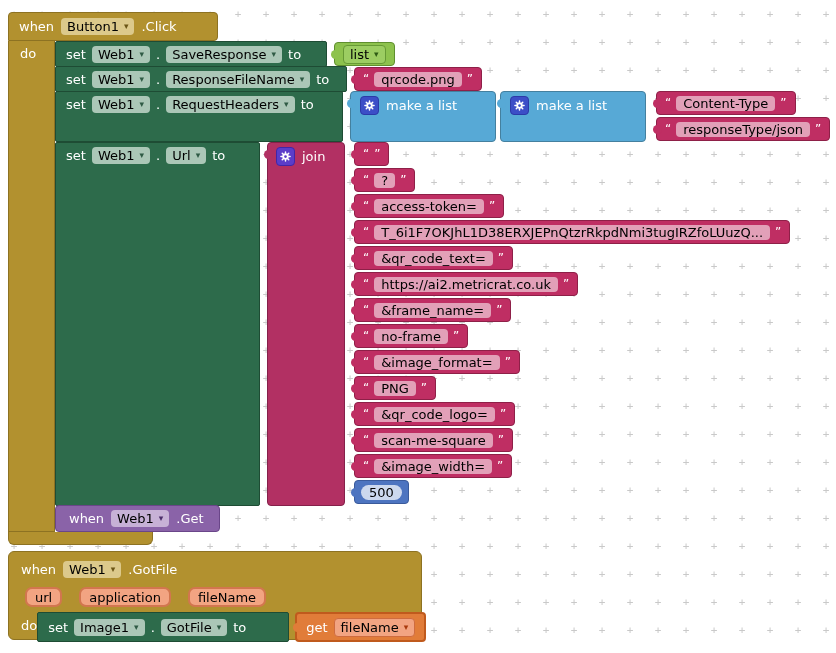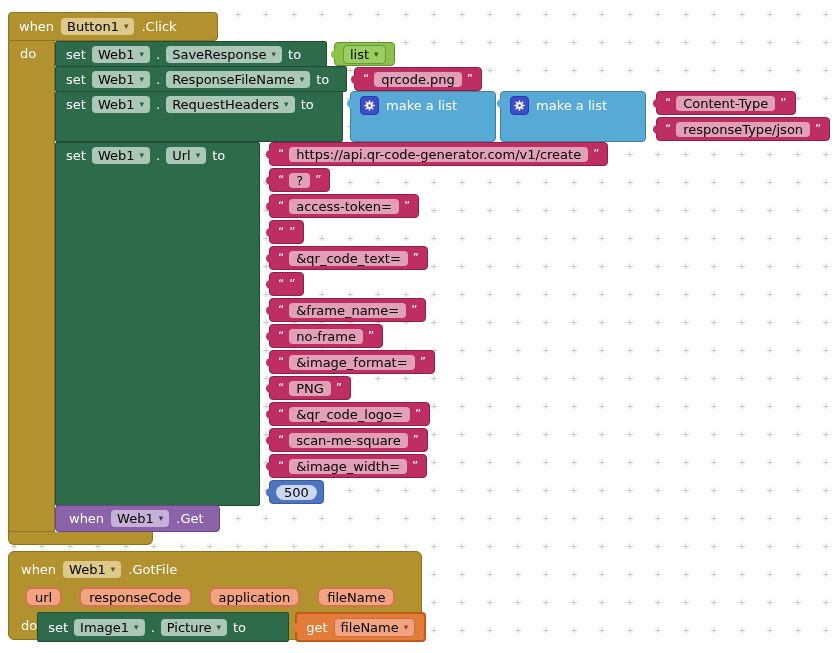--- a/index.html
+++ b/index.html
@@ -917,48 +917,69 @@
               </span>
               <span class="wlabel">.</span>
               <span class="field">
                 <span>Url</span>
                 <span class="tri">▾</span>
               </span>
               <span class="wlabel">to</span>
             </div>
           </div>
 
+          <div class="vb v-join" style="height:364px;">
+            <div class="listhdr">
+              <span class="gear gear-purple">
+                <svg viewBox="0 0 24 24" width="11" height="11">
+                  <circle cx="12" cy="12" r="5" fill="none" stroke="#fff" stroke-width="4"></circle>
+                  <g stroke="#fff" stroke-width="3.2" stroke-linecap="round">
+                    <line x1="12" y1="2" x2="12" y2="5"></line>
+                      <line x1="12" y1="19" x2="12" y2="22"></line>
+                    <line x1="2" y1="12" x2="5" y2="12"></line>
+                      <line x1="19" y1="12" x2="22" y2="12"></line>
+                    <line x1="4.9" y1="4.9" x2="7.1" y2="7.1"></line>
+                      <line x1="16.9" y1="16.9" x2="19.1" y2="19.1"></line>
+                    <line x1="16.9" y1="7.1" x2="19.1" y2="4.9"></line>
+                      <line x1="4.9" y1="19.1" x2="7.1" y2="16.9"></line>
+                  </g>
+                </svg>
+              </span>
+              <span class="wlabel">join</span>
+            </div>
+          </div>
 
           <div class="vcol" style="margin-left:2px;">
             <div class="vb v-string">
               <span class="q">“</span>
-              <span class="sfield">https://api.qr-code-generator.com/v1/create</span>
               <span class="q">”</span>
             </div>
             <div class="vb v-string">
               <span class="q">“</span>
               <span class="sfield">?</span>
               <span class="q">”</span>
             </div>
             <div class="vb v-string">
               <span class="q">“</span>
               <span class="sfield">access-token=</span>
               <span class="q">”</span>
             </div>
             <div class="vb v-string">
               <span class="q">“</span>
+              <span class="sfield">T_6i1F7OKJhL1D38ERXJEPnQtzrRkpdNmi3tugIRZfoLUuzQ...</span>
               <span class="q">”</span>
             </div>
             <div class="vb v-string">
               <span class="q">“</span>
               <span class="sfield">&amp;qr_code_text=</span>
               <span class="q">”</span>
             </div>
             <div class="vb v-string">
               <span class="q">“</span>
+              <span class="sfield">https://ai2.metricrat.co.uk</span>
               <span class="q">”</span>
             </div>
             <div class="vb v-string">
               <span class="q">“</span>
               <span class="sfield">&amp;frame_name=</span>
               <span class="q">”</span>
             </div>
             <div class="vb v-string">
               <span class="q">“</span>
               <span class="sfield">no-frame</span>
@@ -1016,36 +1037,35 @@
       <span class="wlabel">when</span>
       <span class="field field-gold">
         <span>Web1</span>
         <span class="tri tri-gold">▾</span>
       </span>
       <span class="wlabel">.GotFile</span>
     </div>
 
     <div class="e2row2">
       <span class="badge">url</span>
-      <span class="badge">responseCode</span>
       <span class="badge">application</span>
       <span class="badge">fileName</span>
     </div>
 
     <div class="e2row3">
       <span class="e2do">do</span>
       <div class="gblock2" style="min-width:252px;">
         <span class="wlabel">set</span>
         <span class="field">
           <span>Image1</span>
           <span class="tri">▾</span>
         </span>
         <span class="wlabel">.</span>
         <span class="field">
-          <span>Picture</span>
+          <span>GotFile</span>
           <span class="tri">▾</span>
         </span>
         <span class="wlabel">to</span>
       </div>
       <div class="vb v-get">
         <span class="wlabel">get</span>
         <span class="field field-orange">
           <span>fileName</span>
           <span class="tri tri-orange">▾</span>
         </span>

